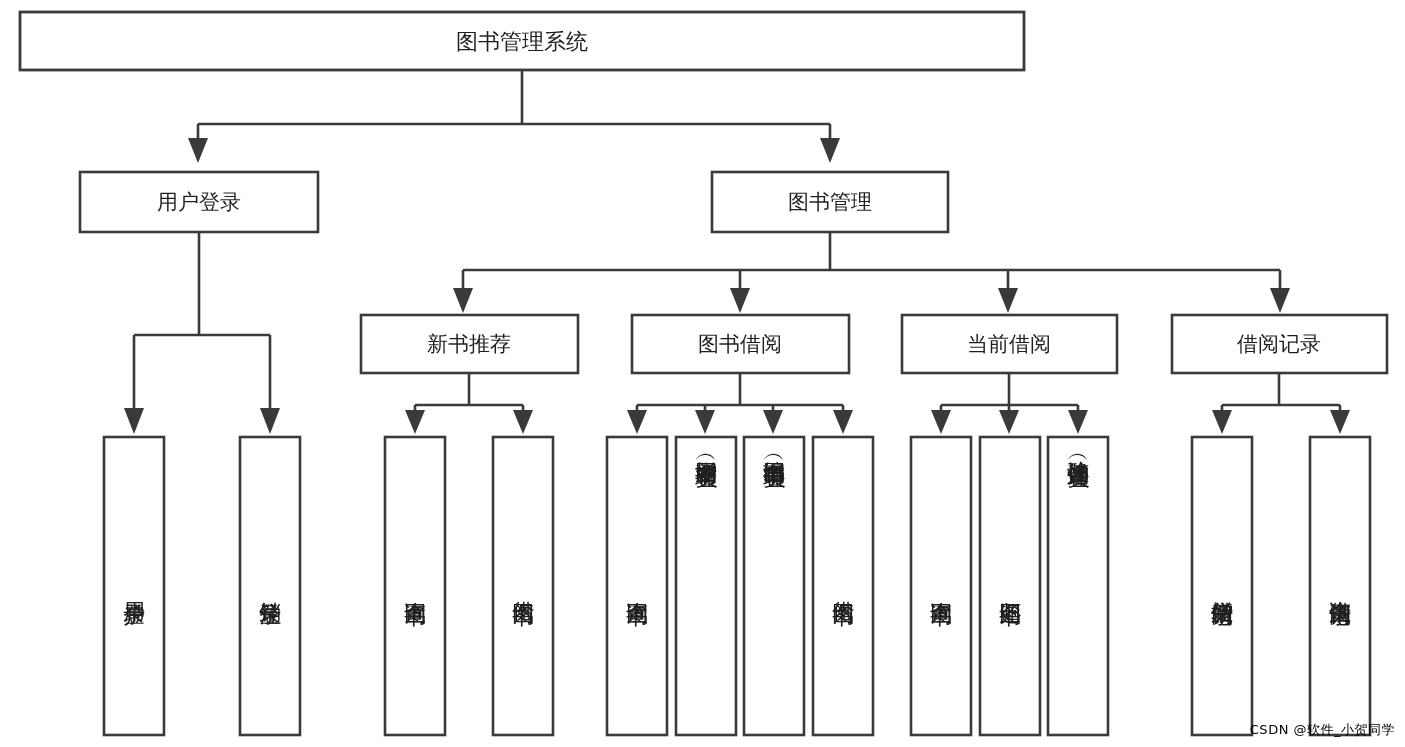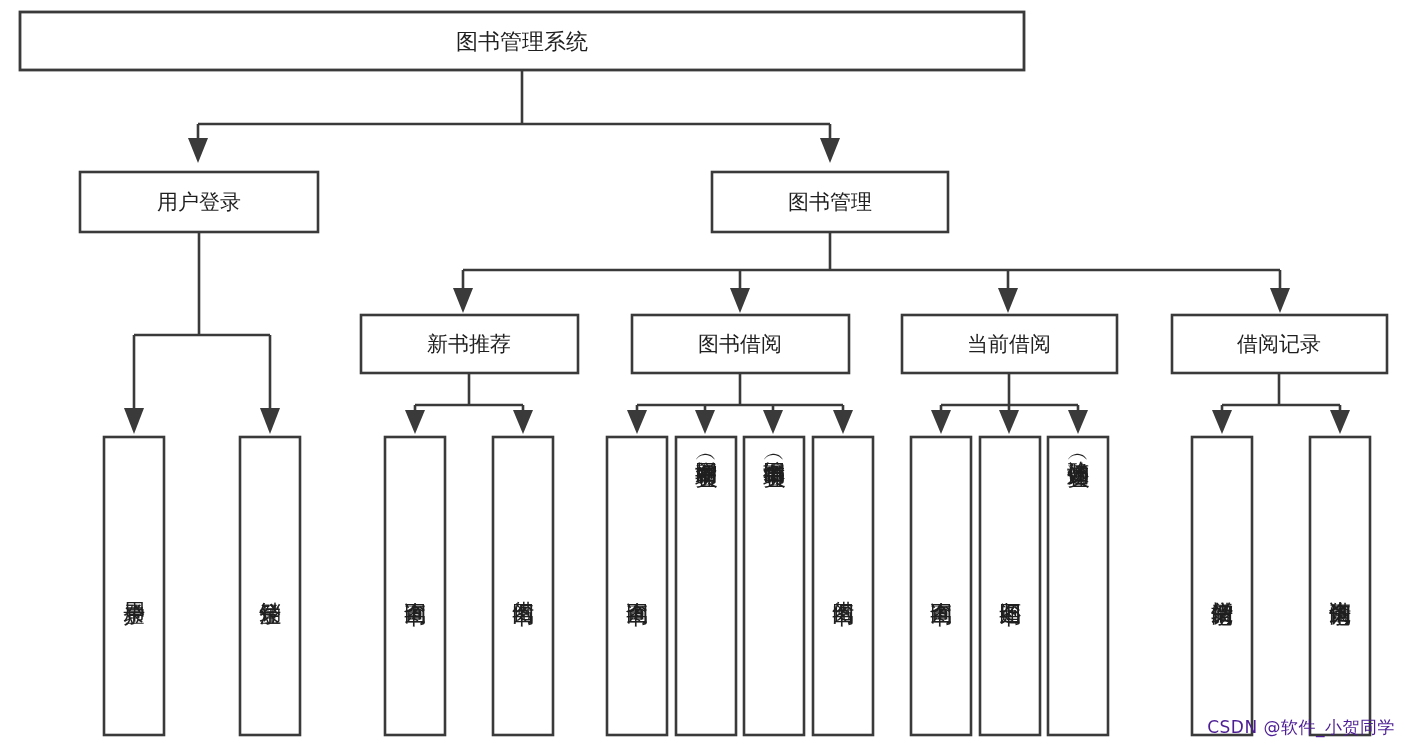--- a/index.html
+++ b/index.html
@@ -72,22 +72,22 @@
     color: #1f1f1f;
     letter-spacing: 1px;
     white-space: nowrap;
     text-align: center;
   }
   .watermark {
     position: absolute;
     right: 10px;
     bottom: 8px;
     font-family: "DejaVu Sans", "Liberation Sans", sans-serif;
-    font-size: 17px;
-    color: #4c1d95;
+    font-size: 13px;
+    color: #000000;
     letter-spacing: 0.5px;
     white-space: nowrap;
   }
 </style>
 </head>
 <body>
 
 <div id="diagram-root">
 
   <svg class="diagram" viewBox="0 0 1405 747">

